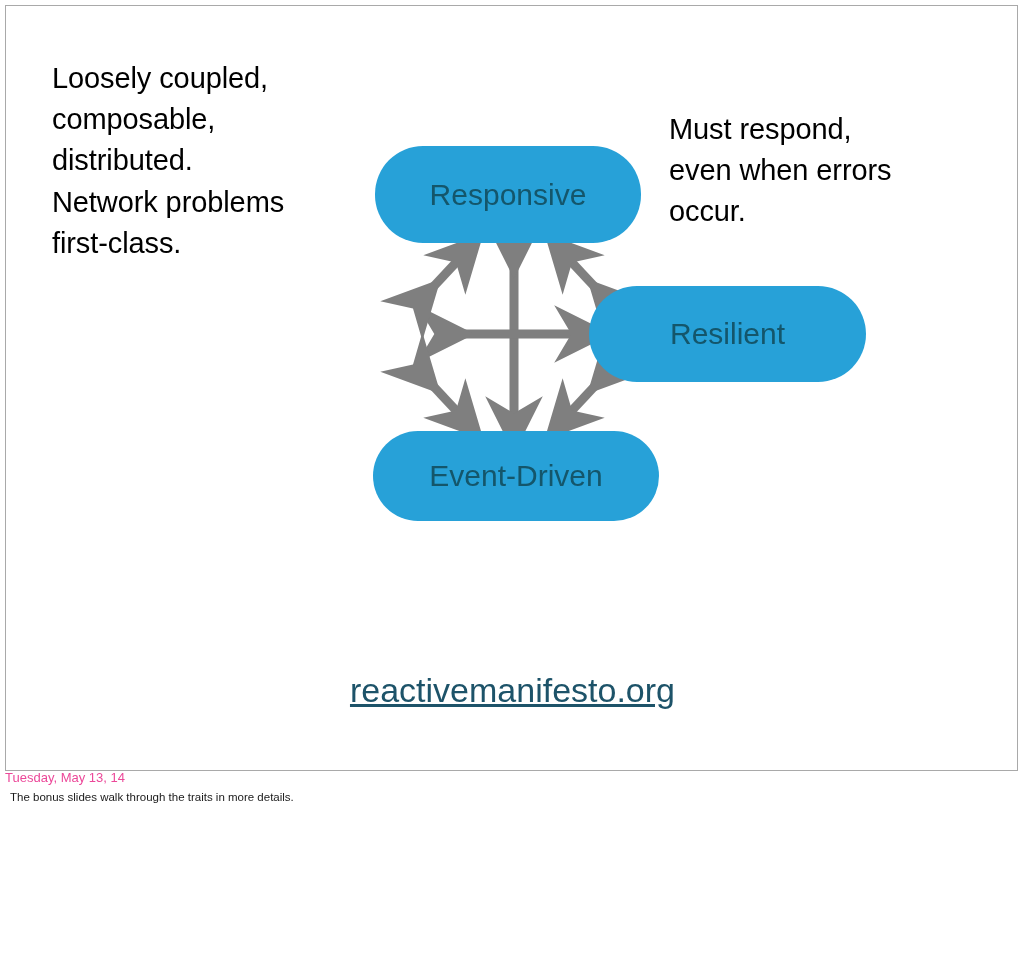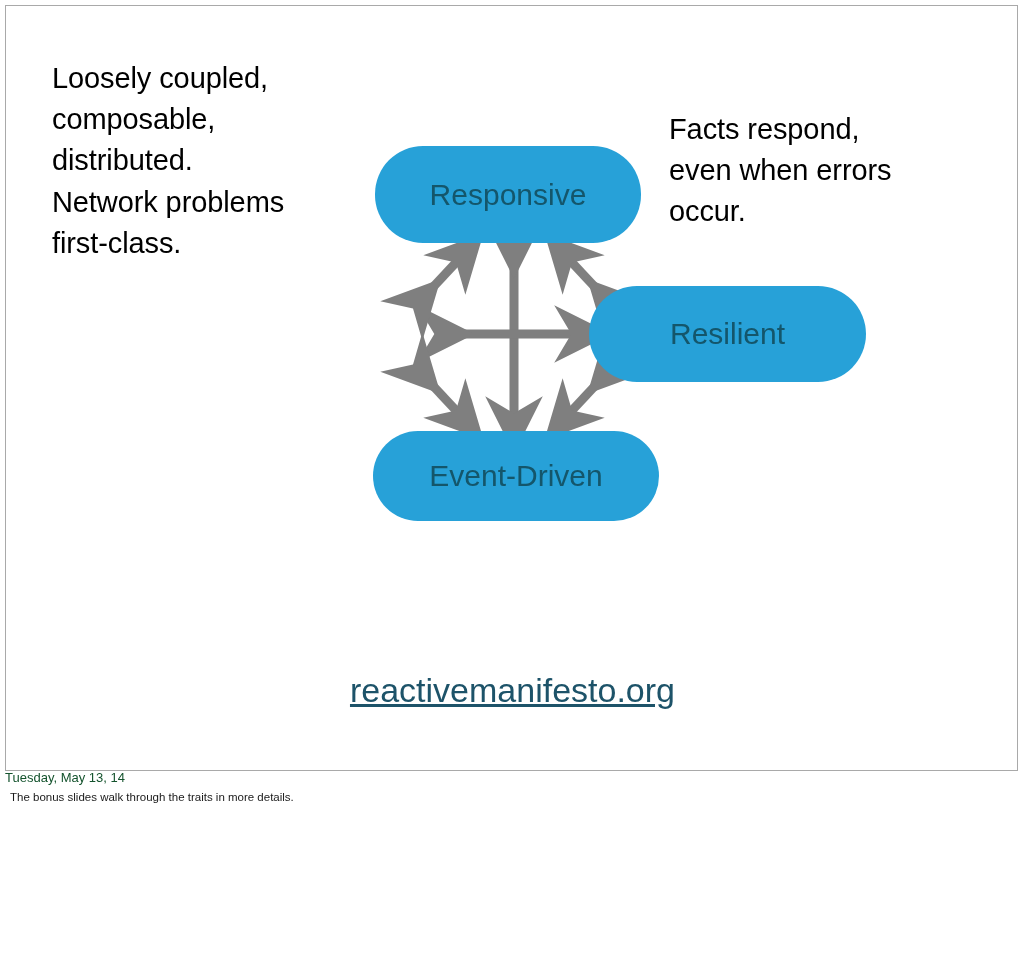--- a/index.html
+++ b/index.html
@@ -109,21 +109,21 @@
     position: absolute;
     left: 0;
     top: 768px;
     width: 1024px;
   }
   #footer-date {
     position: absolute;
     left: 5px;
     top: 2px;
     font-size: 13px;
-    color: #14532d;
+    color: #ec4899;
     font-family: "Liberation Sans", sans-serif;
   }
   #footer-note {
     position: absolute;
     left: 10px;
     top: 23px;
     font-size: 11.5px;
     color: #1a1a1a;
     font-family: "Liberation Sans", sans-serif;
   }
@@ -132,21 +132,21 @@
 <body>
 
 <div id="slide">
 
   <div class="note" id="note-tl">Loosely coupled,
 composable,
 distributed.
 Network problems
 first-class.</div>
 
-  <div class="note" id="note-tr">Facts respond,
+  <div class="note" id="note-tr">Must respond,
 even when errors
 occur.</div>
 
 
 
   <div id="diagram">
 
     <svg id="arrows" viewBox="0 0 1013 763">
       <defs>
         <marker id="ah" markerWidth="7" markerHeight="7" refX="3.2" refY="3.5" orient="auto" markerUnits="strokeWidth">

